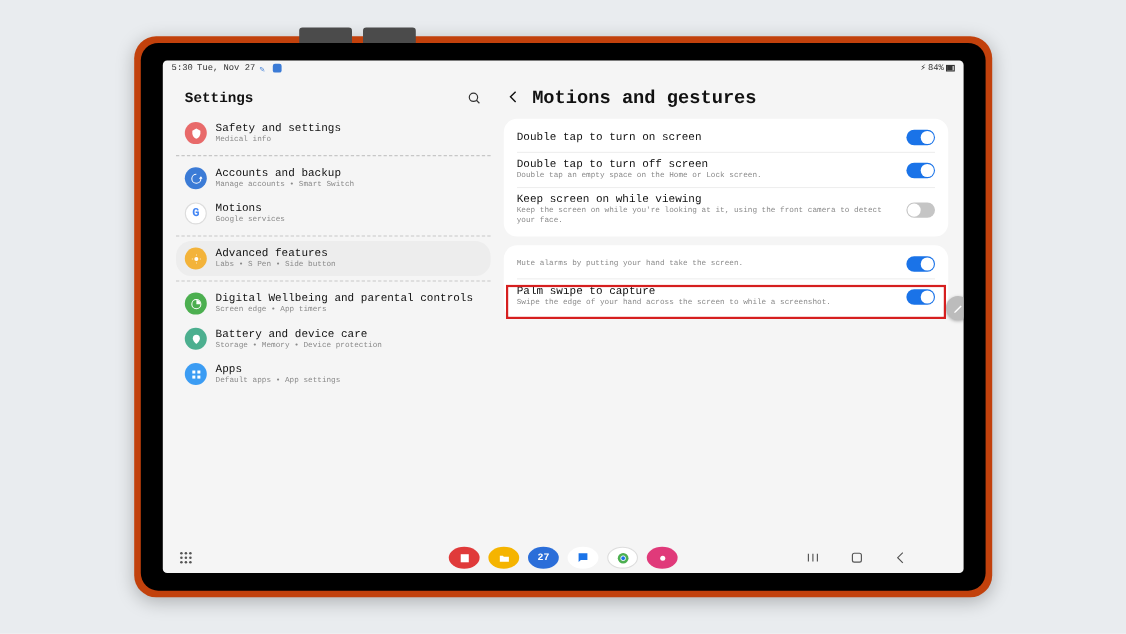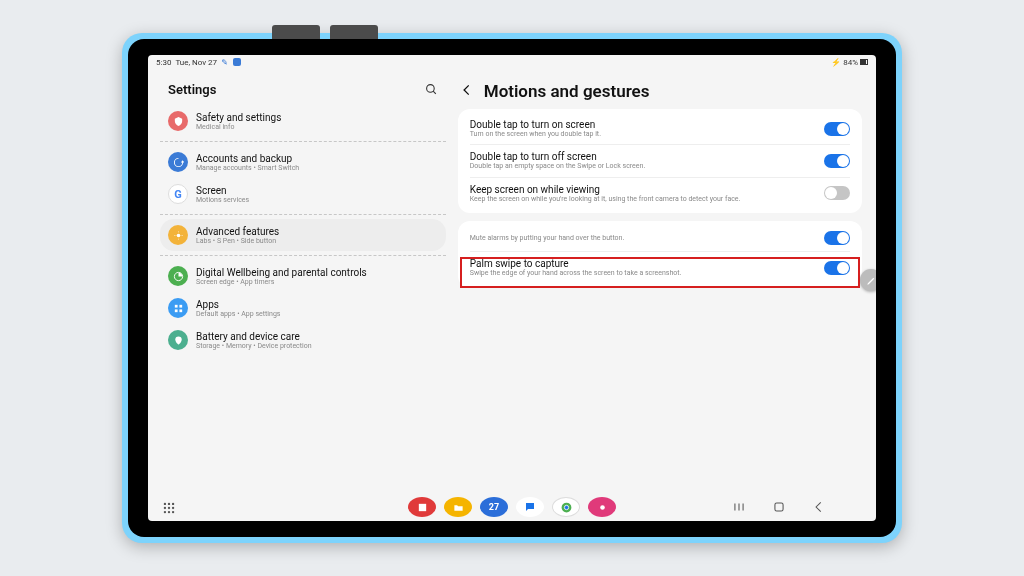--- a/index.html
+++ b/index.html
@@ -9,25 +9,26 @@
     height: 576px;
     font-family: -apple-system, BlinkMacSystemFont, "Segoe UI", Roboto, sans-serif;
     display: flex;
     align-items: center;
     justify-content: center;
     overflow: hidden;
   }
   .tablet {
     width: 780px;
     height: 510px;
-    background: #7dd3fc;
+    background: #c2410c;
     border-radius: 20px;
     padding: 6px;
     box-shadow: 0 4px 16px rgba(0,0,0,.25);
     position: relative;
+    font-family: Liberation Mono, monospace;
   }
   .camera-notches {
     position: absolute; top: -8px; left: 150px; display: flex; gap: 10px;
   }
   .camera-notches span {
     width: 48px; height: 14px; background:#4b4b4b; border-radius: 3px 3px 0 0;
   }
   .bezel {
     width: 100%; height: 100%;
     background: #000;
@@ -191,22 +192,22 @@
               </span>
             <span class="nav-text">
                 <div class="nt-title">Accounts and backup</div>
                 <div class="nt-sub">Manage accounts  •  Smart Switch</div>
               </span>
           </div>
 
           <div class="nav-item">
             <span class="nav-icon" style="background:#fff;border:1px solid #ddd;color:#4285f4;font-weight:700;font-size:11px">G</span>
             <span class="nav-text">
-                <div class="nt-title">Screen</div>
-                <div class="nt-sub">Motions services</div>
+                <div class="nt-title">Motions</div>
+                <div class="nt-sub">Google services</div>
               </span>
           </div>
           <div class="nav-divider"></div>
 
           <div class="nav-item selected">
             <span class="nav-icon" style="background:#f3b33a">
                 <svg viewBox="0 0 24 24">
                   <circle cx="12" cy="12" r="4" fill="#fff"></circle>
                   <path fill="#fff" d="M12 2l1 3h-2zM12 22l-1-3h2zM2 12l3-1v2zM22 12l-3 1v-2z"></path>
                 </svg>
@@ -221,97 +222,96 @@
           <div class="nav-item">
             <span class="nav-icon" style="background:#4caf50">
                 <svg viewBox="0 0 24 24">
                   <circle cx="12" cy="12" r="9" fill="none" stroke="#fff" stroke-width="2"></circle>
                   <path fill="#fff" d="M12 12V4a8 8 0 018 8z"></path>
                 </svg>
               </span>
             <span class="nav-text">
                 <div class="nt-title">Digital Wellbeing and parental controls</div>
                 <div class="nt-sub">Screen edge  •  App timers</div>
+              </span>
+          </div>
+
+          <div class="nav-item">
+            <span class="nav-icon" style="background:#4caf8f">
+                <svg viewBox="0 0 24 24">
+                  <path d="M12 21s-7-4.35-7-11a7 7 0 0114 0c0 6.65-7 11-7 11z"></path>
+                </svg>
+              </span>
+            <span class="nav-text">
+                <div class="nt-title">Battery and device care</div>
+                <div class="nt-sub">Storage  •  Memory  •  Device protection</div>
               </span>
           </div>
 
           <div class="nav-item">
             <span class="nav-icon" style="background:#3b9cf3">
                 <svg viewBox="0 0 24 24">
                   <rect x="4" y="4" width="6" height="6"></rect>
                   <rect x="14" y="4" width="6" height="6"></rect>
                   <rect x="4" y="14" width="6" height="6"></rect>
                   <rect x="14" y="14" width="6" height="6"></rect>
                 </svg>
               </span>
             <span class="nav-text">
                 <div class="nt-title">Apps</div>
                 <div class="nt-sub">Default apps  •  App settings</div>
-              </span>
-          </div>
-
-          <div class="nav-item">
-            <span class="nav-icon" style="background:#4caf8f">
-                <svg viewBox="0 0 24 24">
-                  <path d="M12 21s-7-4.35-7-11a7 7 0 0114 0c0 6.65-7 11-7 11z"></path>
-                </svg>
-              </span>
-            <span class="nav-text">
-                <div class="nt-title">Battery and device care</div>
-                <div class="nt-sub">Storage  •  Memory  •  Device protection</div>
               </span>
           </div>
         </div>
 
         <div class="right-pane">
           <div class="right-header">
             <span class="back-btn"><svg viewBox="0 0 24 24">
                   <polyline points="15 4 7 12 15 20"></polyline>
                 </svg></span>
             <span class="title">Motions and gestures</span>
           </div>
 
           <div class="card">
             <div class="row">
               <div class="row-text">
                   <div class="rt-title">Double tap to turn on screen</div>
-                  <div class="rt-sub">Turn on the screen when you double tap it.</div>
                 </div>
               <div class="toggle on"></div>
             </div>
             <div class="row-sep"></div>
             <div class="row">
               <div class="row-text">
                   <div class="rt-title">Double tap to turn off screen</div>
-                  <div class="rt-sub">Double tap an empty space on the Swipe or Lock screen.</div>
+                  <div class="rt-sub">Double tap an empty space on the Home or Lock screen.</div>
                 </div>
               <div class="toggle on"></div>
             </div>
             <div class="row-sep"></div>
             <div class="row">
               <div class="row-text">
                   <div class="rt-title">Keep screen on while viewing</div>
                   <div class="rt-sub">Keep the screen on while you're looking at it, using the front camera to detect your face.</div>
                 </div>
               <div class="toggle"></div>
             </div>
           </div>
 
           <div class="card" style="position:relative;">
             <div class="row">
               <div class="row-text">
-                  <div class="rt-sub">Mute alarms by putting your hand over the button.</div>
+                  <div class="rt-sub">Mute alarms by putting your hand take the screen.</div>
                 </div>
               <div class="toggle on"></div>
             </div>
             <div class="row-sep"></div>
             <div class="row" id="palm-row">
               <div class="row-text">
                   <div class="rt-title">Palm swipe to capture</div>
-                  <div class="rt-sub">Swipe the edge of your hand across the screen to take a screenshot.</div>
+                  <div class="rt-sub">Swipe the edge of your hand across the screen to while a screenshot.</div>
                 </div>
               <div class="toggle on"></div>
             </div>
             <div class="highlight-box" style="left:2px; right:2px; top:36px; bottom:0;"></div>
           </div>
 
           <div class="fab-edit">
             <svg viewBox="0 0 24 24">
                 <path d="M3 21l3-1 12-12-2-2L4 18l-1 3zM17 4l3 3"></path>
               </svg>

